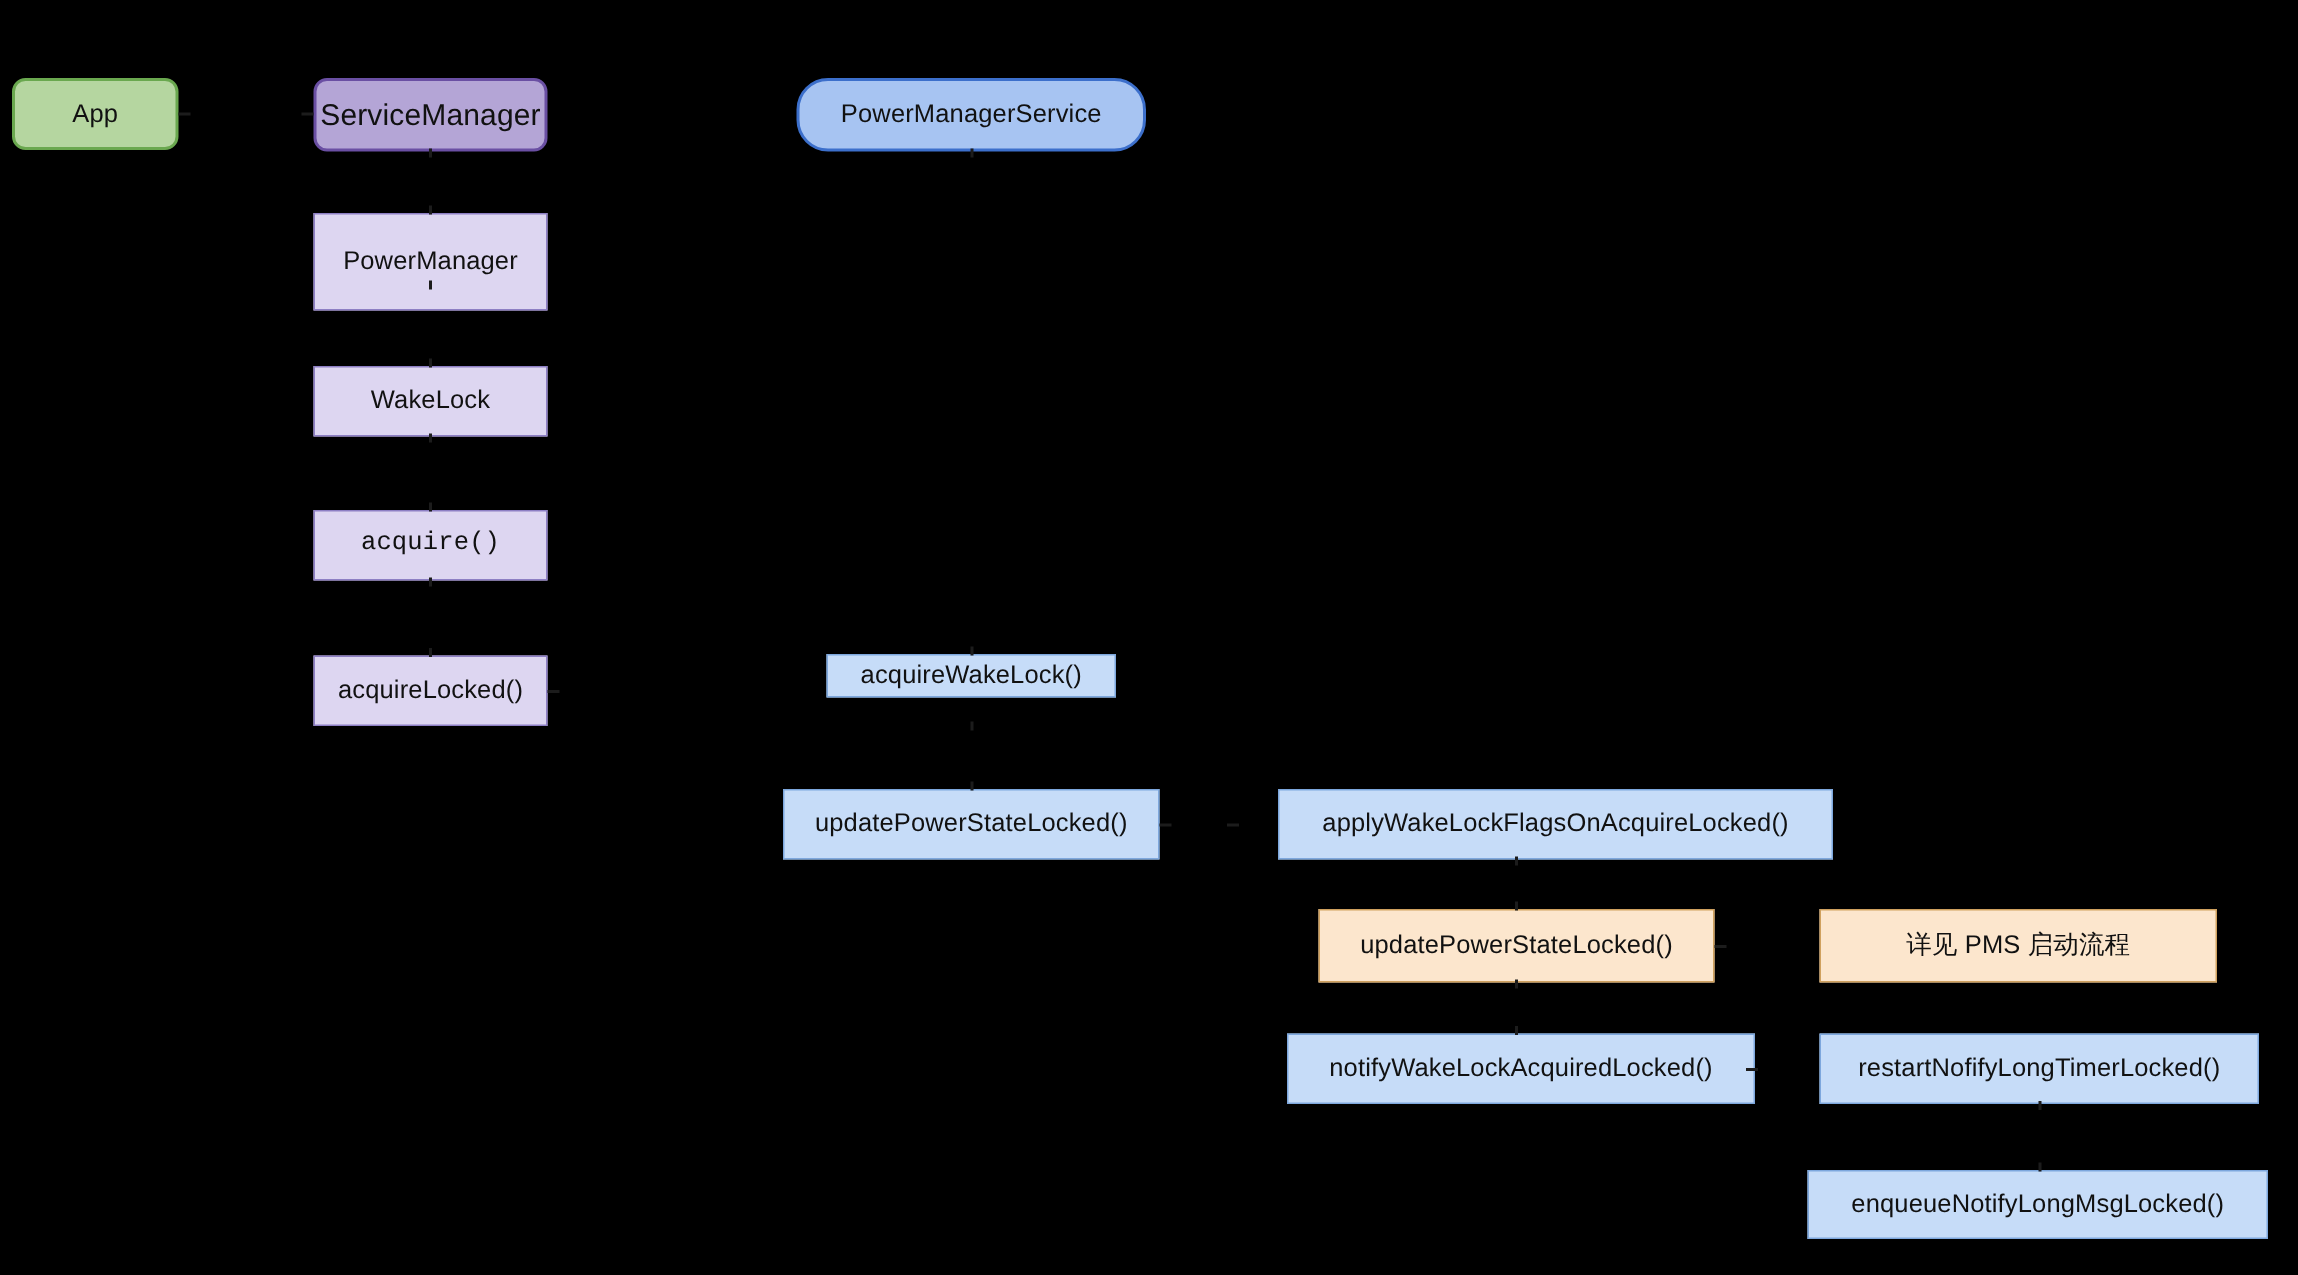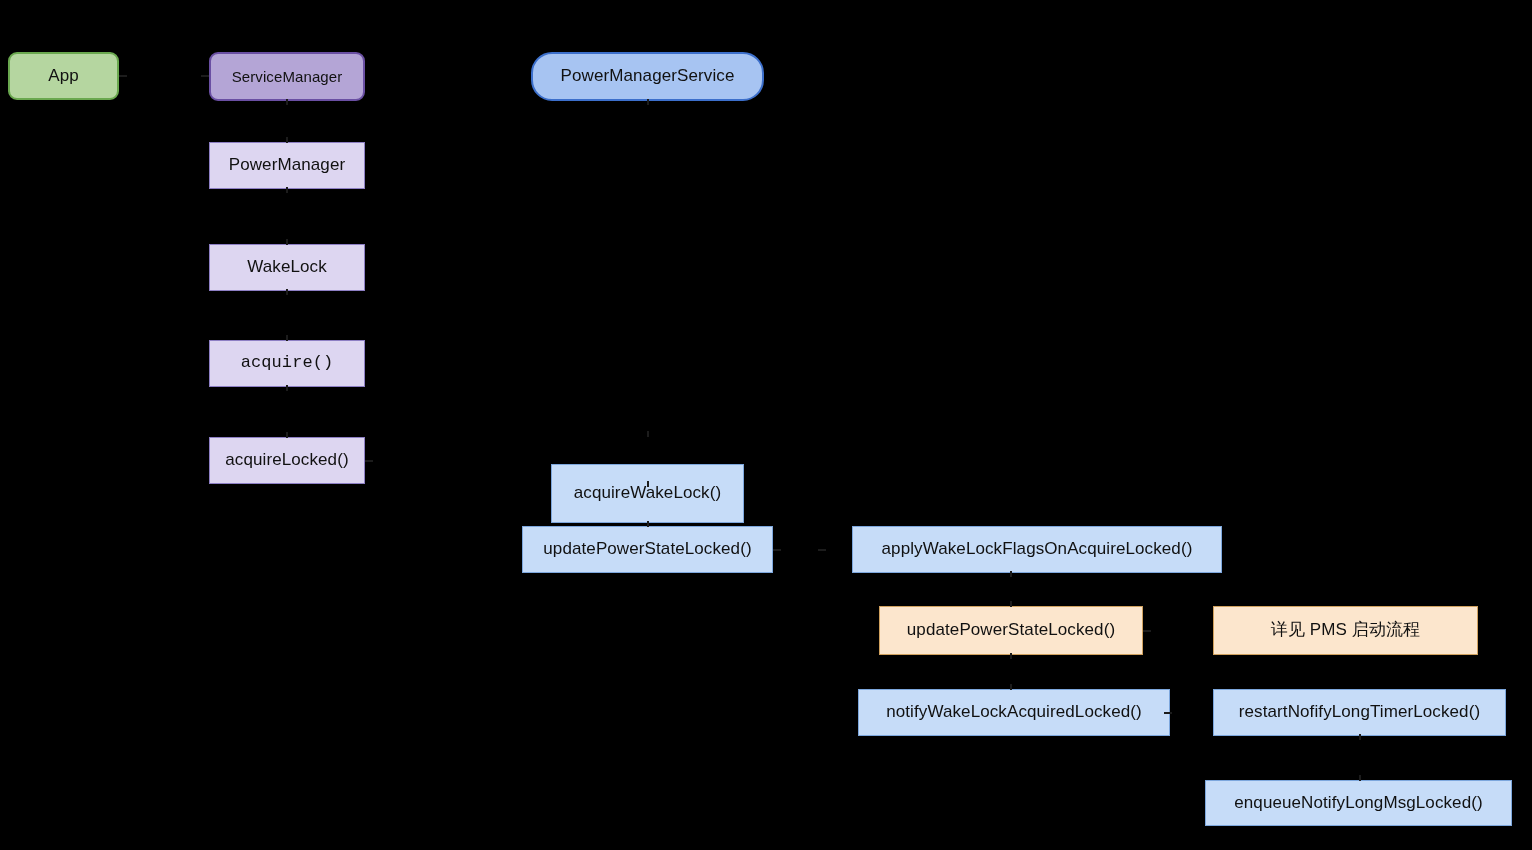--- a/index.html
+++ b/index.html
@@ -86,33 +86,33 @@
   .stub-h { height: 2px; }
   .stub-v { width: 2px; }
 </style>
 </head>
 <body>
 
 <div id="canvas">
 
   <div class="node n-green" style="left:8px;  top:52px;  width:111px; height:48px;">App</div>
 
-  <div class="node n-purple" style="left:209px; top:52px; width:156px; height:49px; font-size:15px;">ServiceManager</div>
+  <div class="node n-purple" style="left:209px; top:52px; width:156px; height:49px; font-size:20px;">ServiceManager</div>
 
   <div class="node n-blue-round" style="left:531px; top:52px; width:233px; height:49px;">PowerManagerService</div>
 
-  <div class="node n-lavender" style="left:209px; top:142px; width:156px; height:47px;">PowerManager</div>
+  <div class="node n-lavender" style="left:209px; top:142px; width:156px; height:65px;">PowerManager</div>
 
   <div class="node n-lavender" style="left:209px; top:244px; width:156px; height:47px;">WakeLock</div>
 
   <div class="node n-lavender" style="left:209px; top:340px; width:156px; height:47px;font-family:Liberation Mono, monospace;">acquire()</div>
 
   <div class="node n-lavender" style="left:209px; top:437px; width:156px; height:47px;">acquireLocked()</div>
 
-  <div class="node n-blue" style="left:551px; top:436px; width:193px; height:59px;margin-top:28px;">acquireWakeLock()</div>
+  <div class="node n-blue" style="left:551px; top:436px; width:193px; height:29px;">acquireWakeLock()</div>
 
   <div class="node n-blue" style="left:522px; top:526px; width:251px; height:47px;">updatePowerStateLocked()</div>
 
   <div class="node n-blue" style="left:852px; top:526px; width:370px; height:47px;">applyWakeLockFlagsOnAcquireLocked()</div>
 
   <div class="node n-peach" style="left:879px; top:606px; width:264px; height:49px;text-align:center;">updatePowerStateLocked()</div>
 
   <div class="node n-peach" style="left:1213px; top:606px; width:265px; height:49px;">详见 PMS 启动流程</div>
 
   <div class="node n-blue" style="left:858px; top:689px; width:312px; height:47px;">notifyWakeLockAcquiredLocked()</div>

